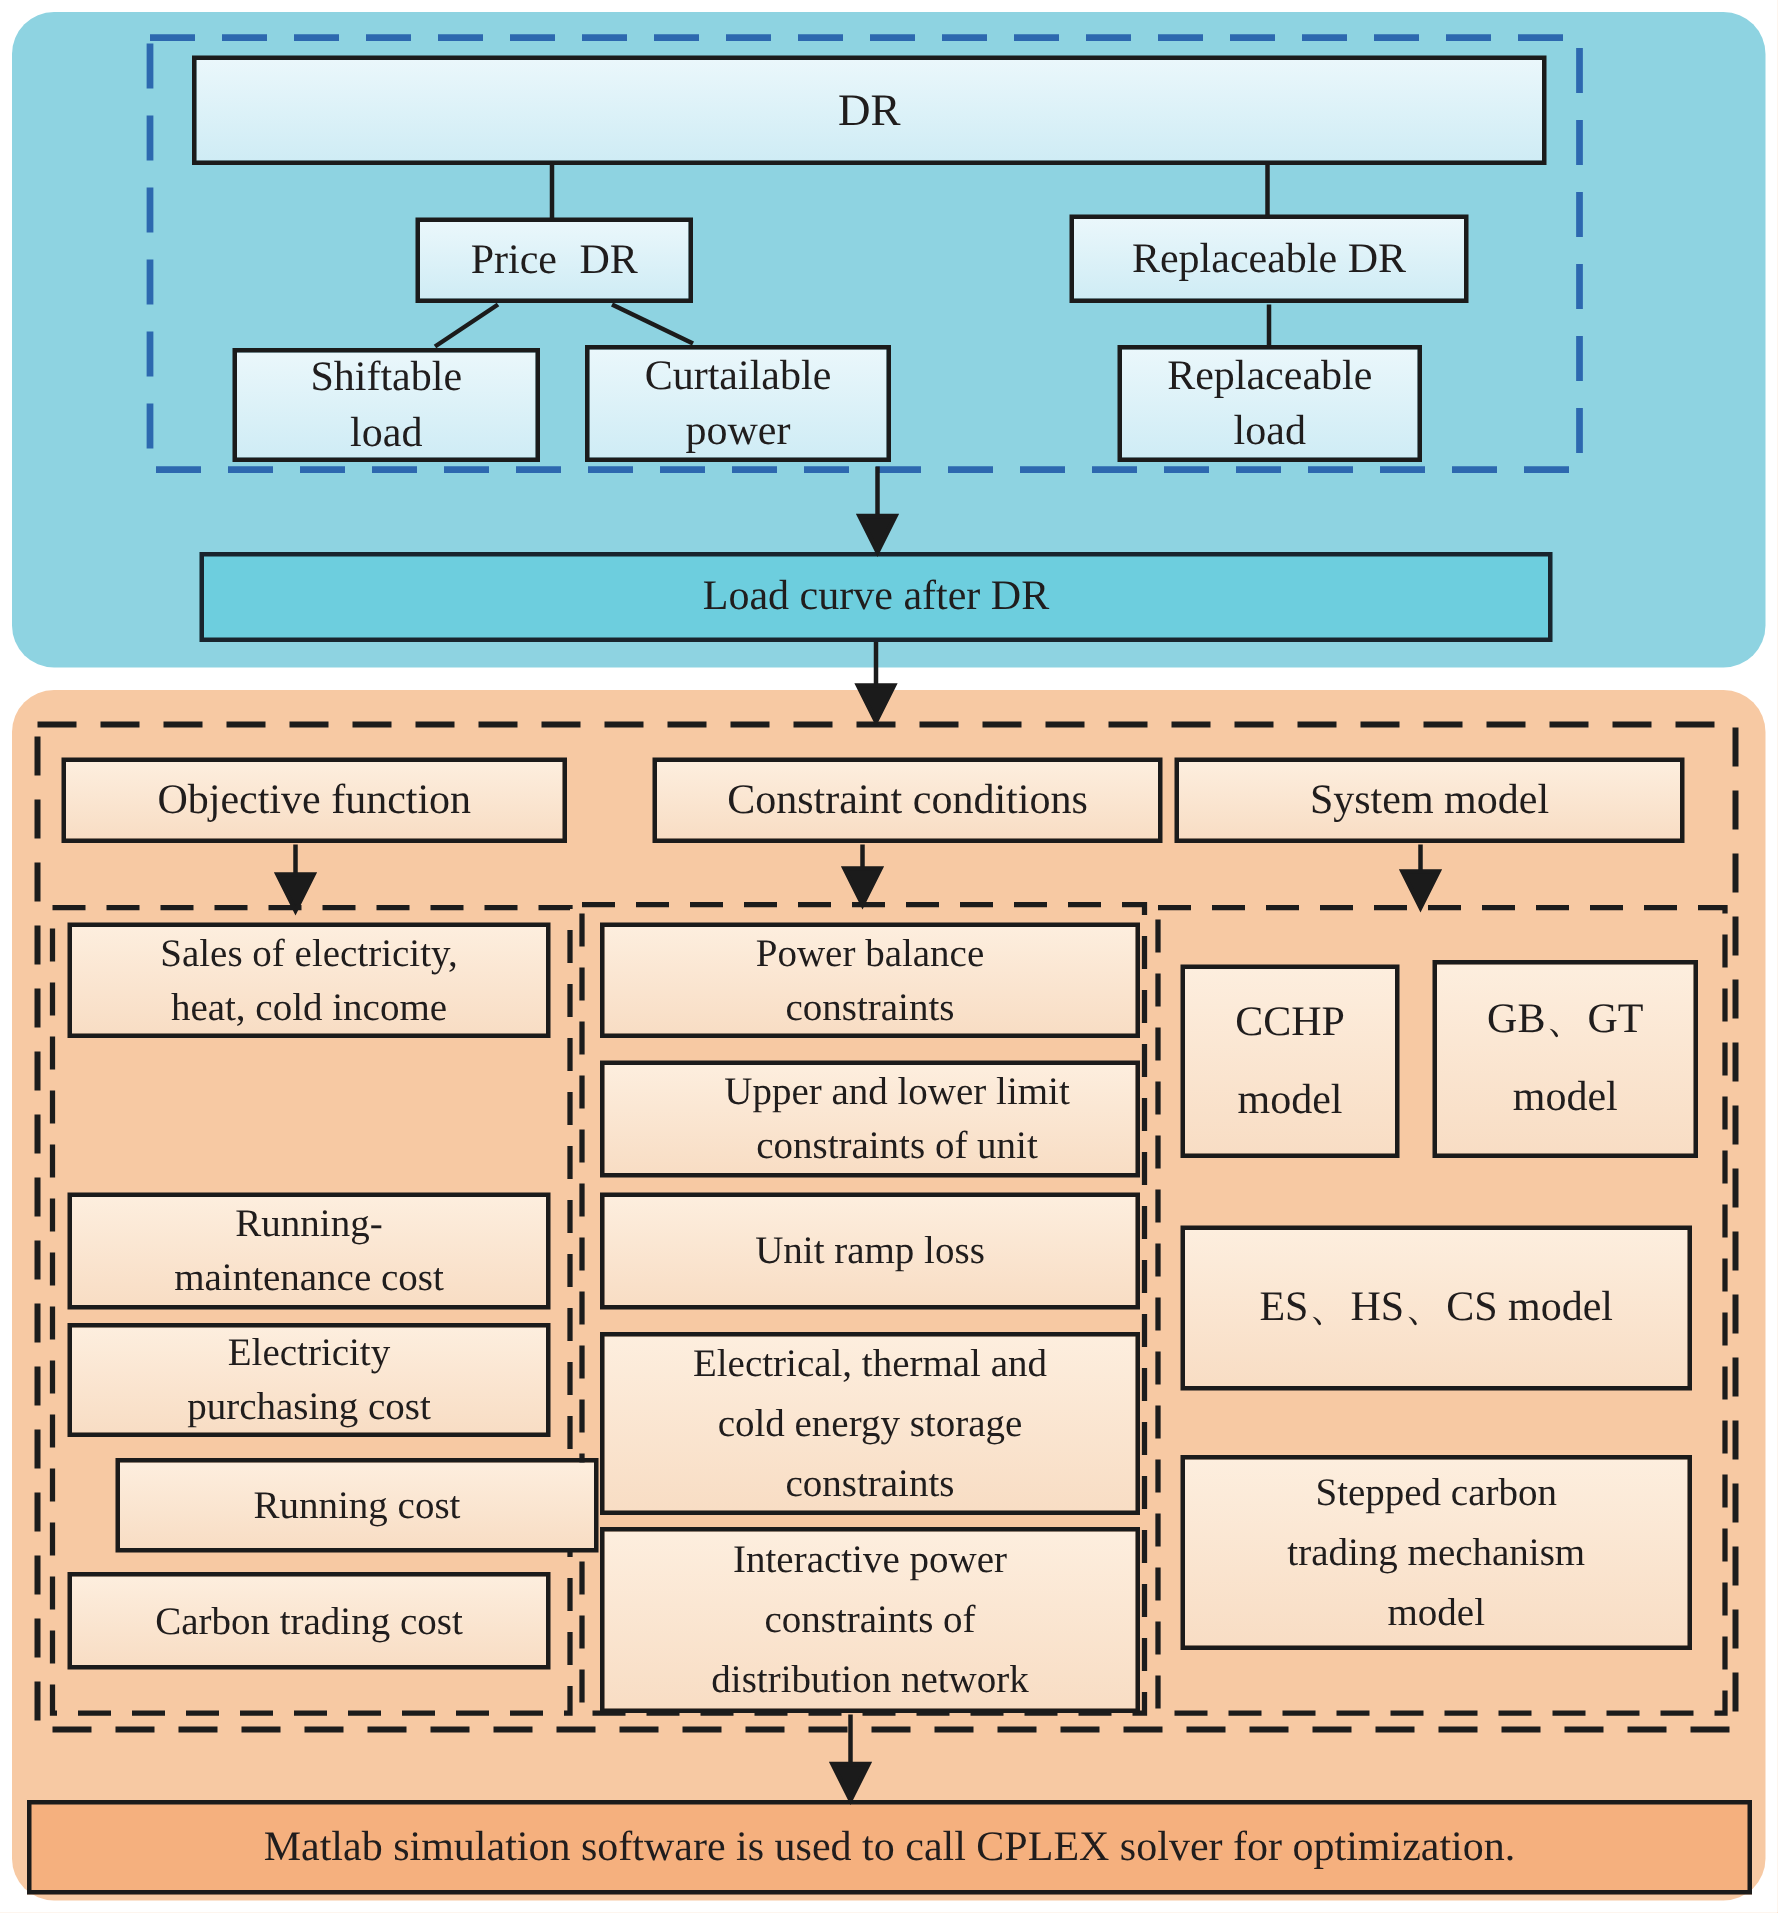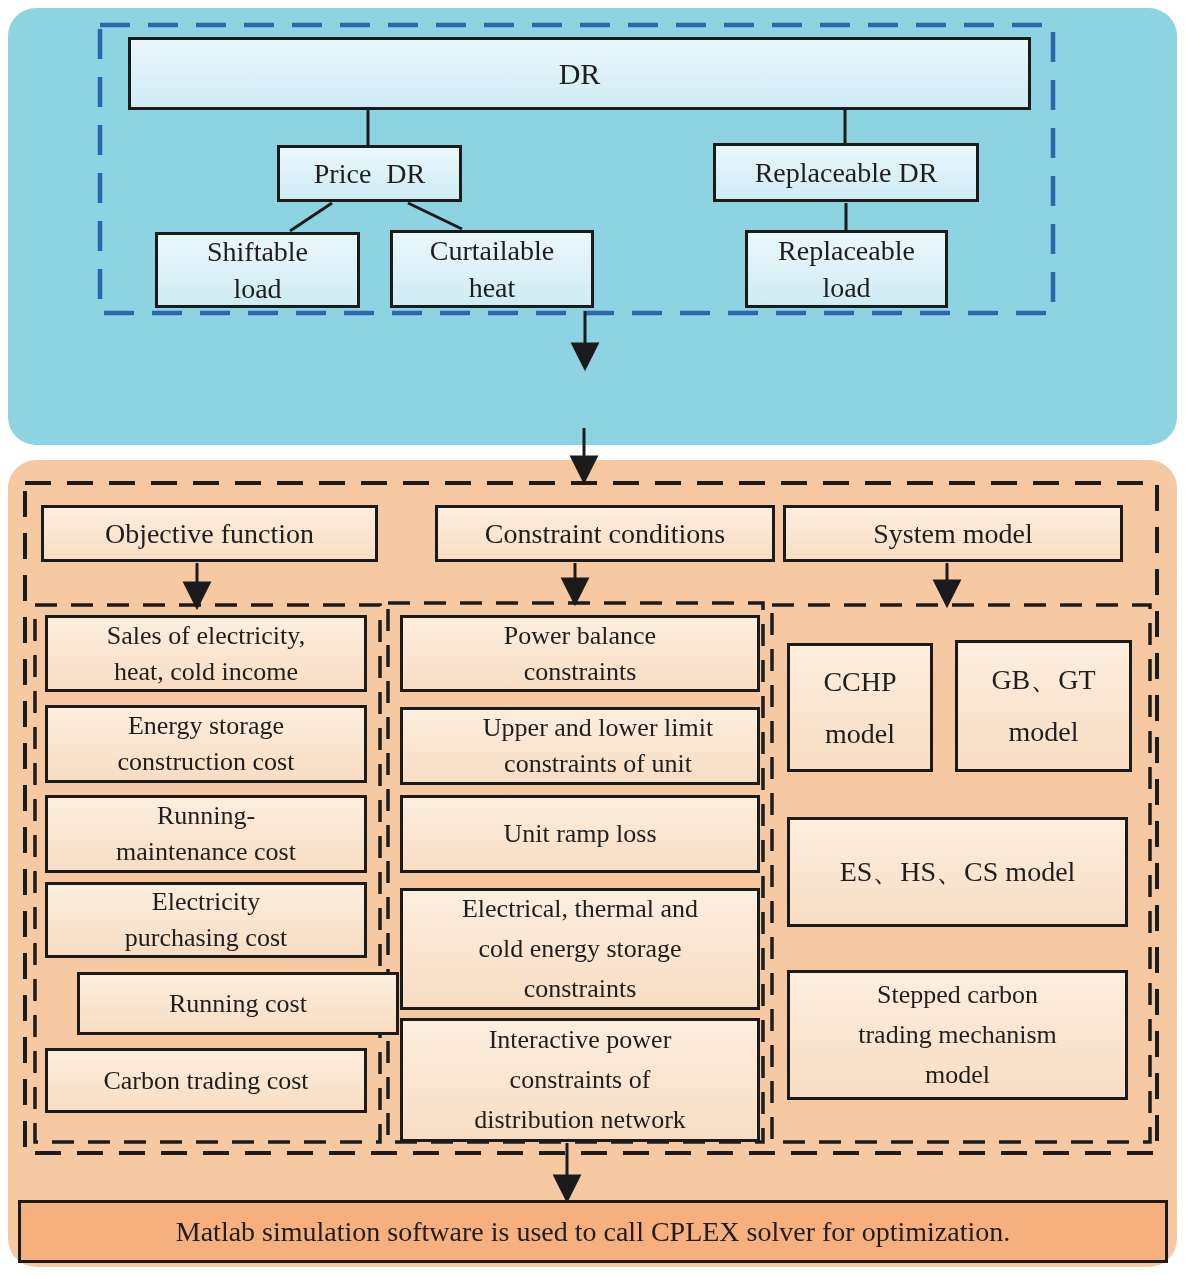--- a/index.html
+++ b/index.html
@@ -55,36 +55,35 @@
   <div class="box blue f30" style="left:128px;top:37px;width:903px;height:73px;">DR</div>
 
   <div class="box blue f28 wsp" style="left:277px;top:145px;width:185px;height:57px;">Price DR</div>
 
   <div class="box blue f28" style="left:713px;top:143px;width:266px;height:59px;">Replaceable DR</div>
 
   <div class="box blue f28 lh-37" style="left:155px;top:232px;width:205px;height:76px;">Shiftable
 load</div>
 
   <div class="box blue f28 lh-37" style="left:390px;top:230px;width:204px;height:78px;">Curtailable
-heat</div>
+power</div>
 
   <div class="box blue f28 lh-37" style="left:745px;top:230px;width:203px;height:78px;">Replaceable
 load</div>
 
+  <div class="box teal f28" style="left:133px;top:368px;width:902px;height:60px;">Load curve after DR</div>
 
   <div class="box peach f28" style="left:41px;top:505px;width:337px;height:57px;">Objective function</div>
 
   <div class="box peach f28" style="left:410px;top:505px;width:340px;height:57px;margin-left:25px;">Constraint conditions</div>
 
   <div class="box peach f28" style="left:783px;top:505px;width:340px;height:57px;">System model</div>
 
   <div class="box peach" style="left:45px;top:615px;width:322px;height:77px;">Sales of electricity,
 heat, cold income</div>
-  <div class="box peach" style="left:45px;top:705px;width:322px;height:78px;">Energy storage
-construction cost</div>
   <div class="box peach" style="left:45px;top:795px;width:322px;height:78px;">Running-
 maintenance cost</div>
   <div class="box peach" style="left:45px;top:882px;width:322px;height:76px;">Electricity
 purchasing cost</div>
   <div class="box peach" style="left:45px;top:972px;width:322px;height:63px;margin-left:32px;">Running cost</div>
   <div class="box peach" style="left:45px;top:1048px;width:322px;height:65px;">Carbon trading cost</div>
 
   <div class="box peach" style="left:400px;top:615px;width:360px;height:77px;">Power balance
 constraints</div>
   <div class="box peach" style="left:400px;top:707px;width:360px;height:78px;padding-left:36px;">Upper and lower limit

